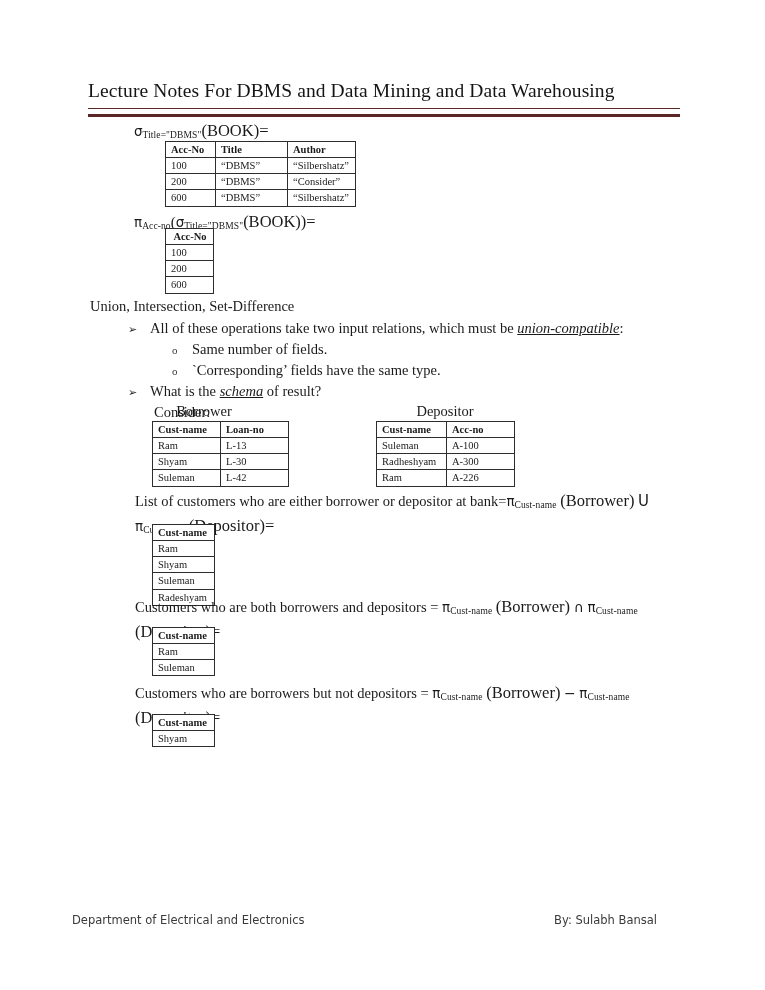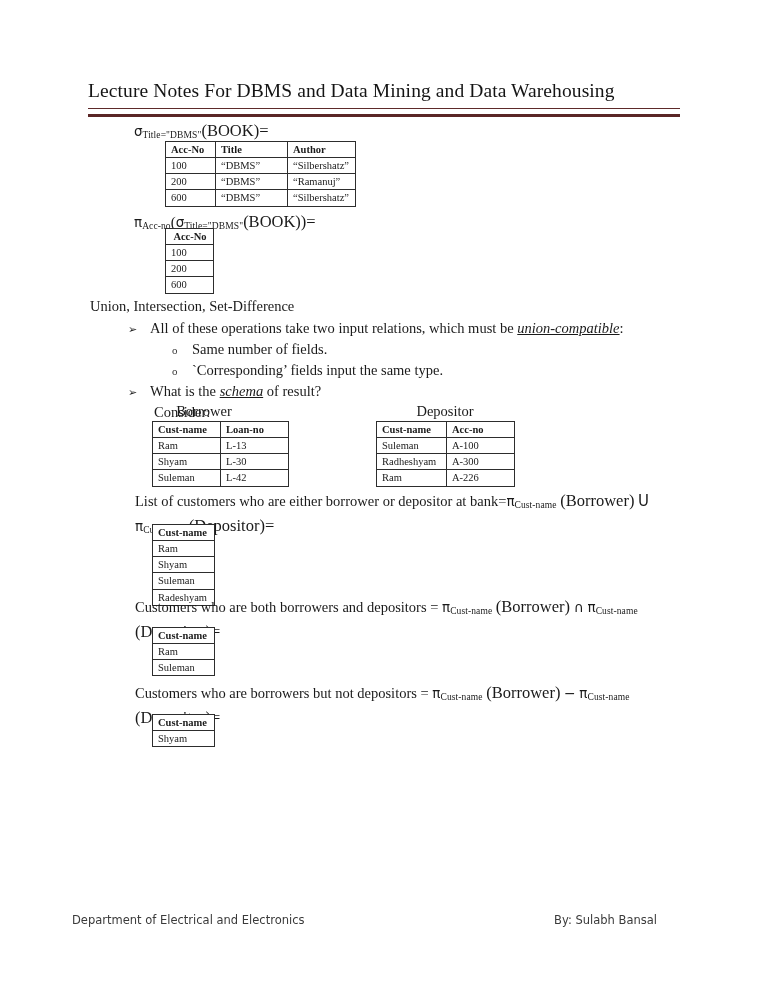--- a/index.html
+++ b/index.html
@@ -159,21 +159,21 @@
     </thead>
     <tbody>
       <tr>
         <td>100</td>
         <td>“DBMS”</td>
         <td>“Silbershatz”</td>
       </tr>
       <tr>
         <td>200</td>
         <td>“DBMS”</td>
-        <td>“Ramanuj”</td>
+        <td>“Consider”</td>
       </tr>
       <tr>
         <td>600</td>
         <td>“DBMS”</td>
         <td>“Silbershatz”</td>
       </tr>
     </tbody>
   </table>
 
   <div class="abs formula" style="left:134px; top:212px;">
@@ -205,21 +205,21 @@
     <div class="bullet-row">
       <span class="mark-arrow">➢</span>
       <span><span>All of these operations take two input relations, which must be </span><span class="ital">union-compatible</span><span>:</span></span>
     </div>
     <div class="bullet-row" style="margin-left:44px;">
       <span class="mark-circle">o</span>
       <span>Same number of fields.</span>
     </div>
     <div class="bullet-row" style="margin-left:44px;">
       <span class="mark-circle">o</span>
-      <span>ˋCorresponding’ fields input the same type.</span>
+      <span>ˋCorresponding’ fields have the same type.</span>
     </div>
     <div class="bullet-row">
       <span class="mark-arrow">➢</span>
       <span><span>What is the </span><span class="ital">schema</span><span> of result?</span></span>
     </div>
     <div class="bullet-row" style="margin-left:26px;text-align:right;">
       <span>Consider:</span>
     </div>
   </div>
 

